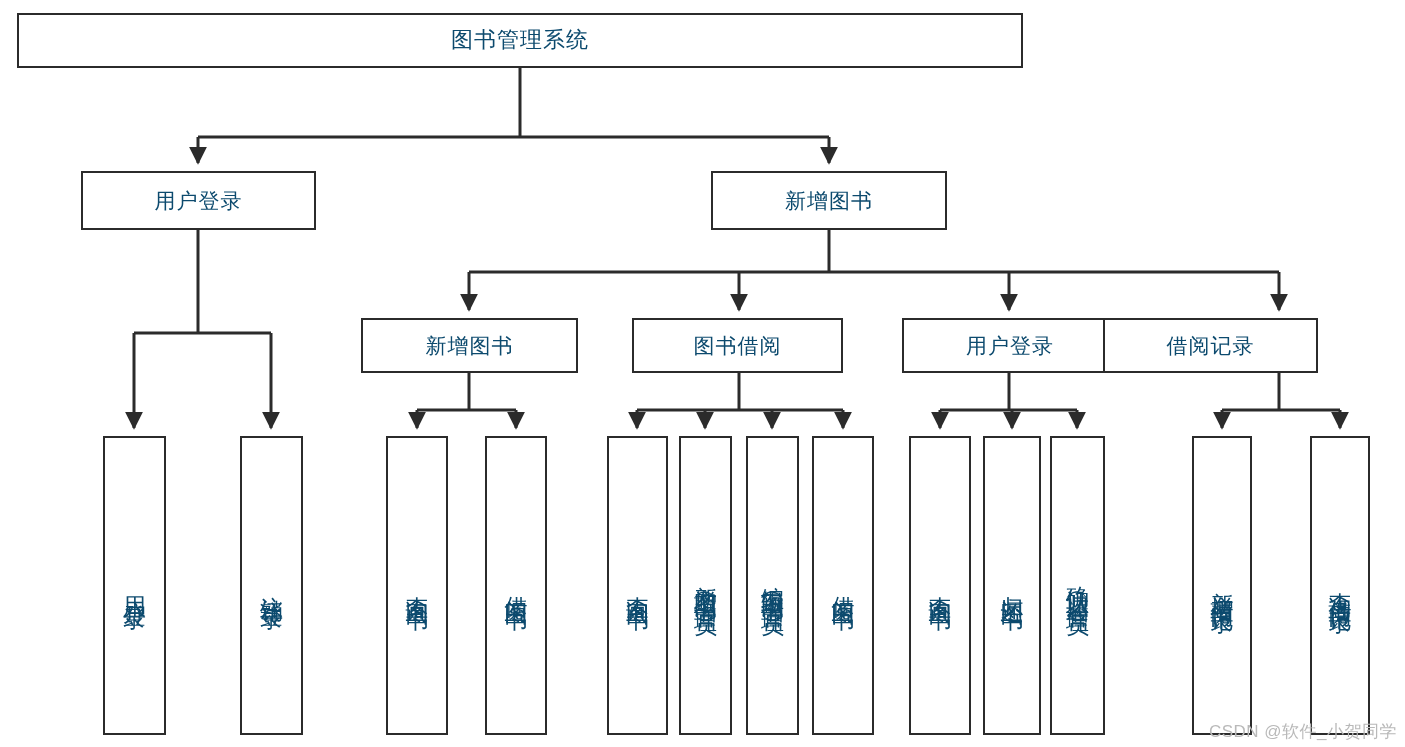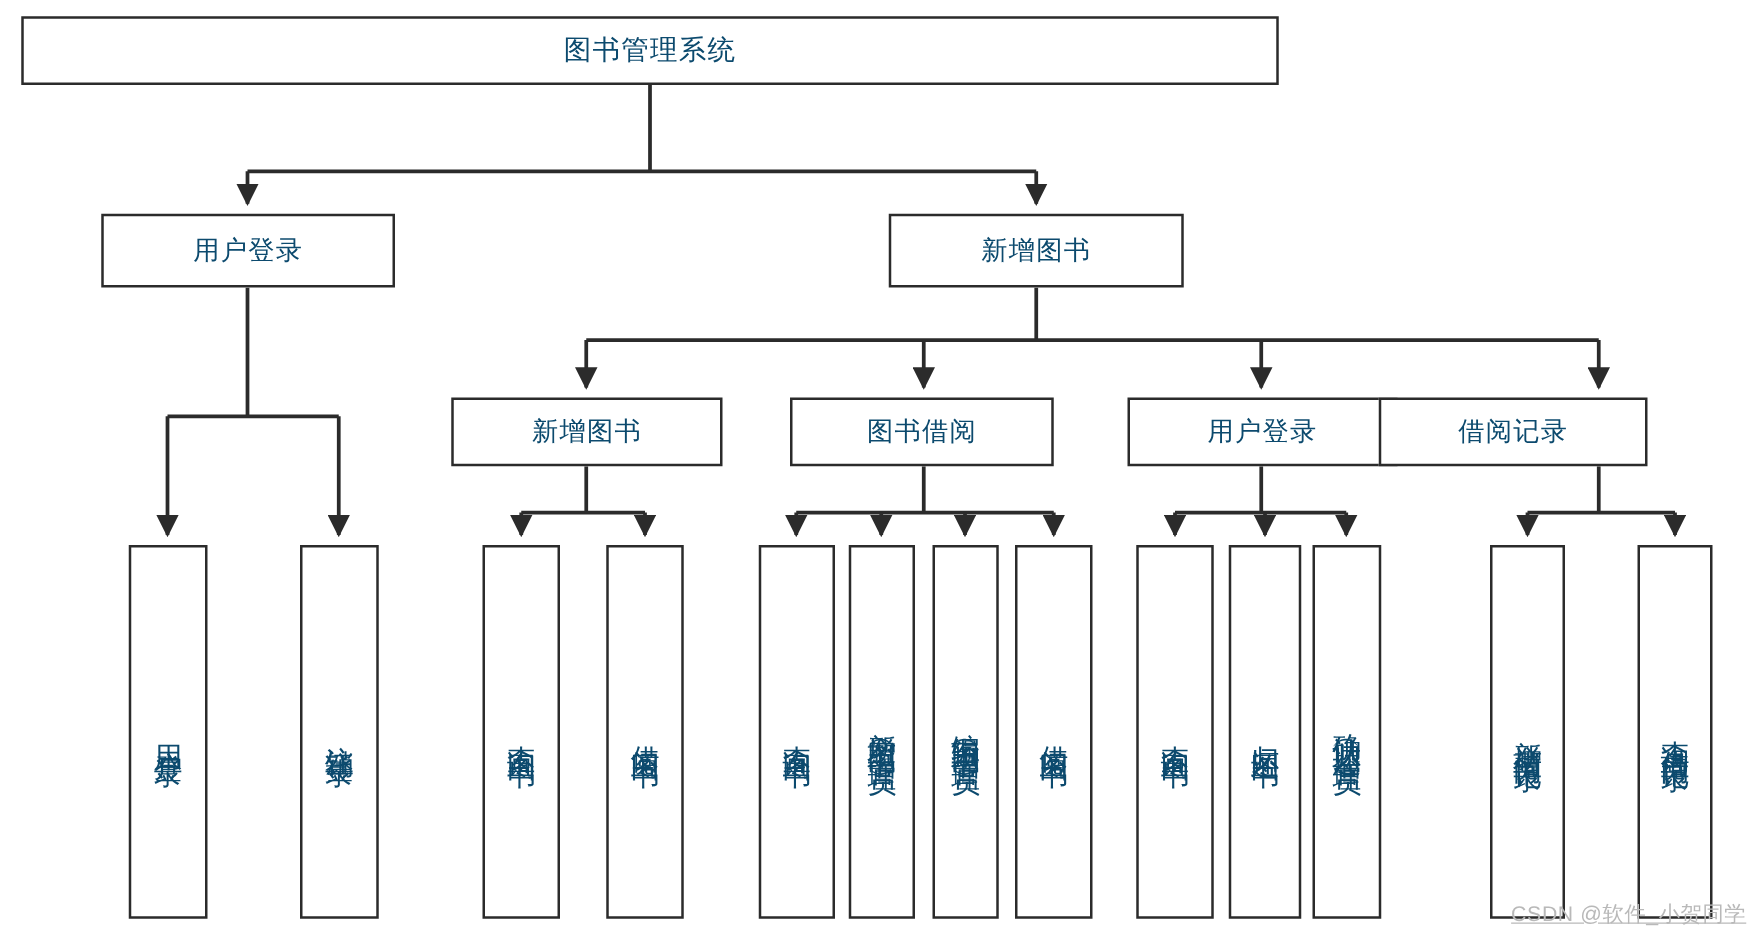--- a/index.html
+++ b/index.html
@@ -58,21 +58,20 @@
     font-size: 22px;
   }
   .watermark {
     position: absolute;
     right: 8px;
     bottom: 4px;
     font-size: 17px;
     color: #b9b9b9;
     white-space: nowrap;
     letter-spacing: 0.5px;
-    text-decoration: underline;
   }
 </style>
 </head>
 <body>
 
 <div id="canvas">
 
   <svg id="wires" viewBox="0 0 1405 747" xmlns="http://www.w3.org/2000/svg">
     <defs>
       <marker id="arrow" viewBox="0 0 10 10" refX="9" refY="5" markerWidth="6" markerHeight="6" orient="auto-start-reverse">

